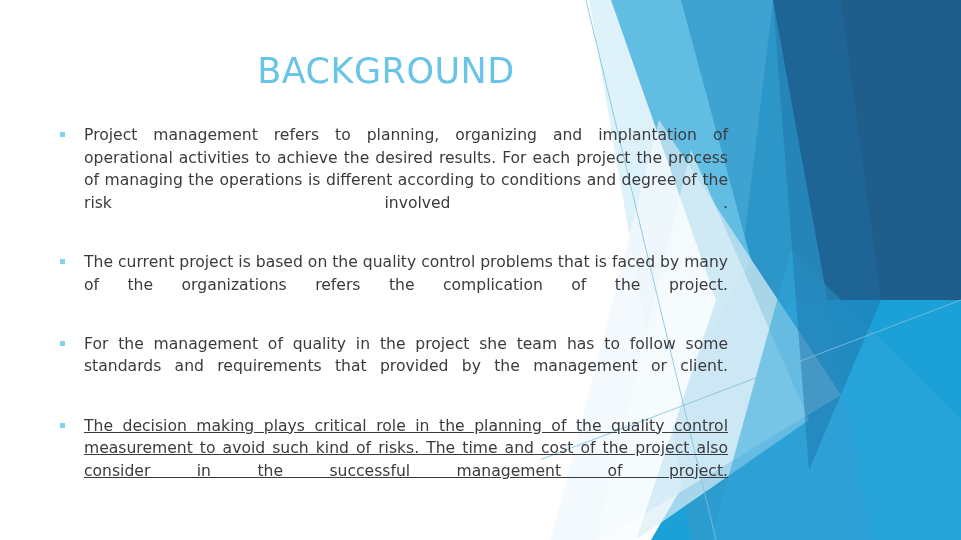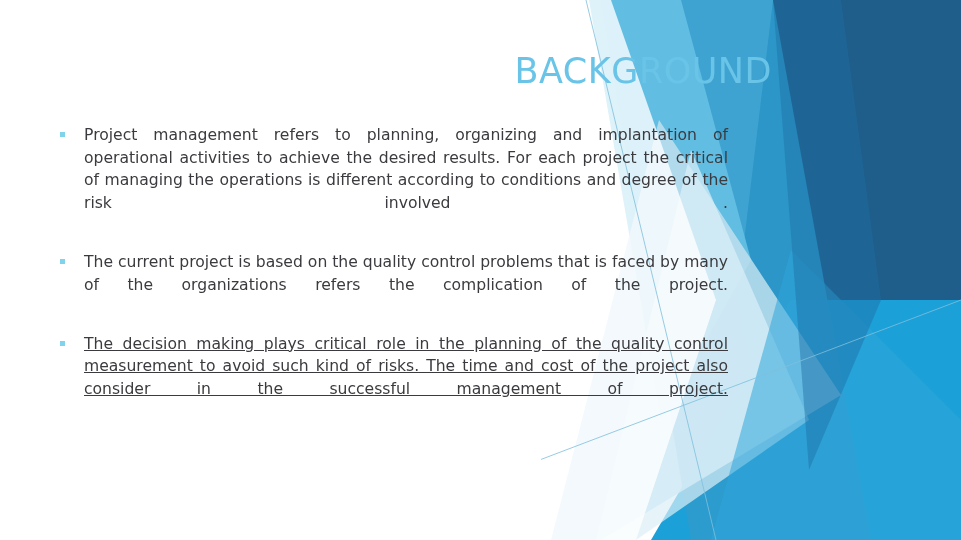--- a/index.html
+++ b/index.html
@@ -31,21 +31,21 @@
     pointer-events: none;
   }
   #deco svg { display: block; width: 420px; height: 540px; }
 
   
   #title {
     position: absolute;
     left: 0;
     top: 50px;
     width: 772px;
-    text-align: right;
+    text-align: center;
     font-size: 35px;
     line-height: 42px;
     letter-spacing: 0.5px;
     font-weight: 400;
     color: #69c4e8;
     font-family: "DejaVu Sans", sans-serif;
     white-space: nowrap;
   }
 
   
@@ -125,28 +125,32 @@
       </g>
     </svg>
   </div>
 
   <div id="title">BACKGROUND</div>
 
   <div id="body-area">
 
     <div class="para">
       <span class="bullet"></span>
-      <span class="ptext">Project management refers to planning, organizing and implantation of operational activities to achieve the desired results. For each project the critical of managing the operations is different according to conditions and degree of the risk involved .</span>
+      <span class="ptext">Project management refers to planning, organizing and implantation of operational activities to achieve the desired results. For each project the process of managing the operations is different according to conditions and degree of the risk involved .</span>
     </div>
 
     <div class="para">
       <span class="bullet"></span>
       <span class="ptext">The current project is based on the quality control problems that is faced by many of the organizations refers the complication of the project.</span>
     </div>
 
+    <div class="para">
+      <span class="bullet"></span>
+      <span class="ptext">For the management of quality in the project she team has to follow some standards and requirements that provided by the management or client.</span>
+    </div>
 
     <div class="para">
       <span class="bullet"></span>
       <span class="ptext">The decision making plays critical role in the planning of the quality control measurement to avoid such kind of risks. The time and cost of the project also consider in the successful management of project.</span>
     </div>
 
   </div>
 
 </div>
 

